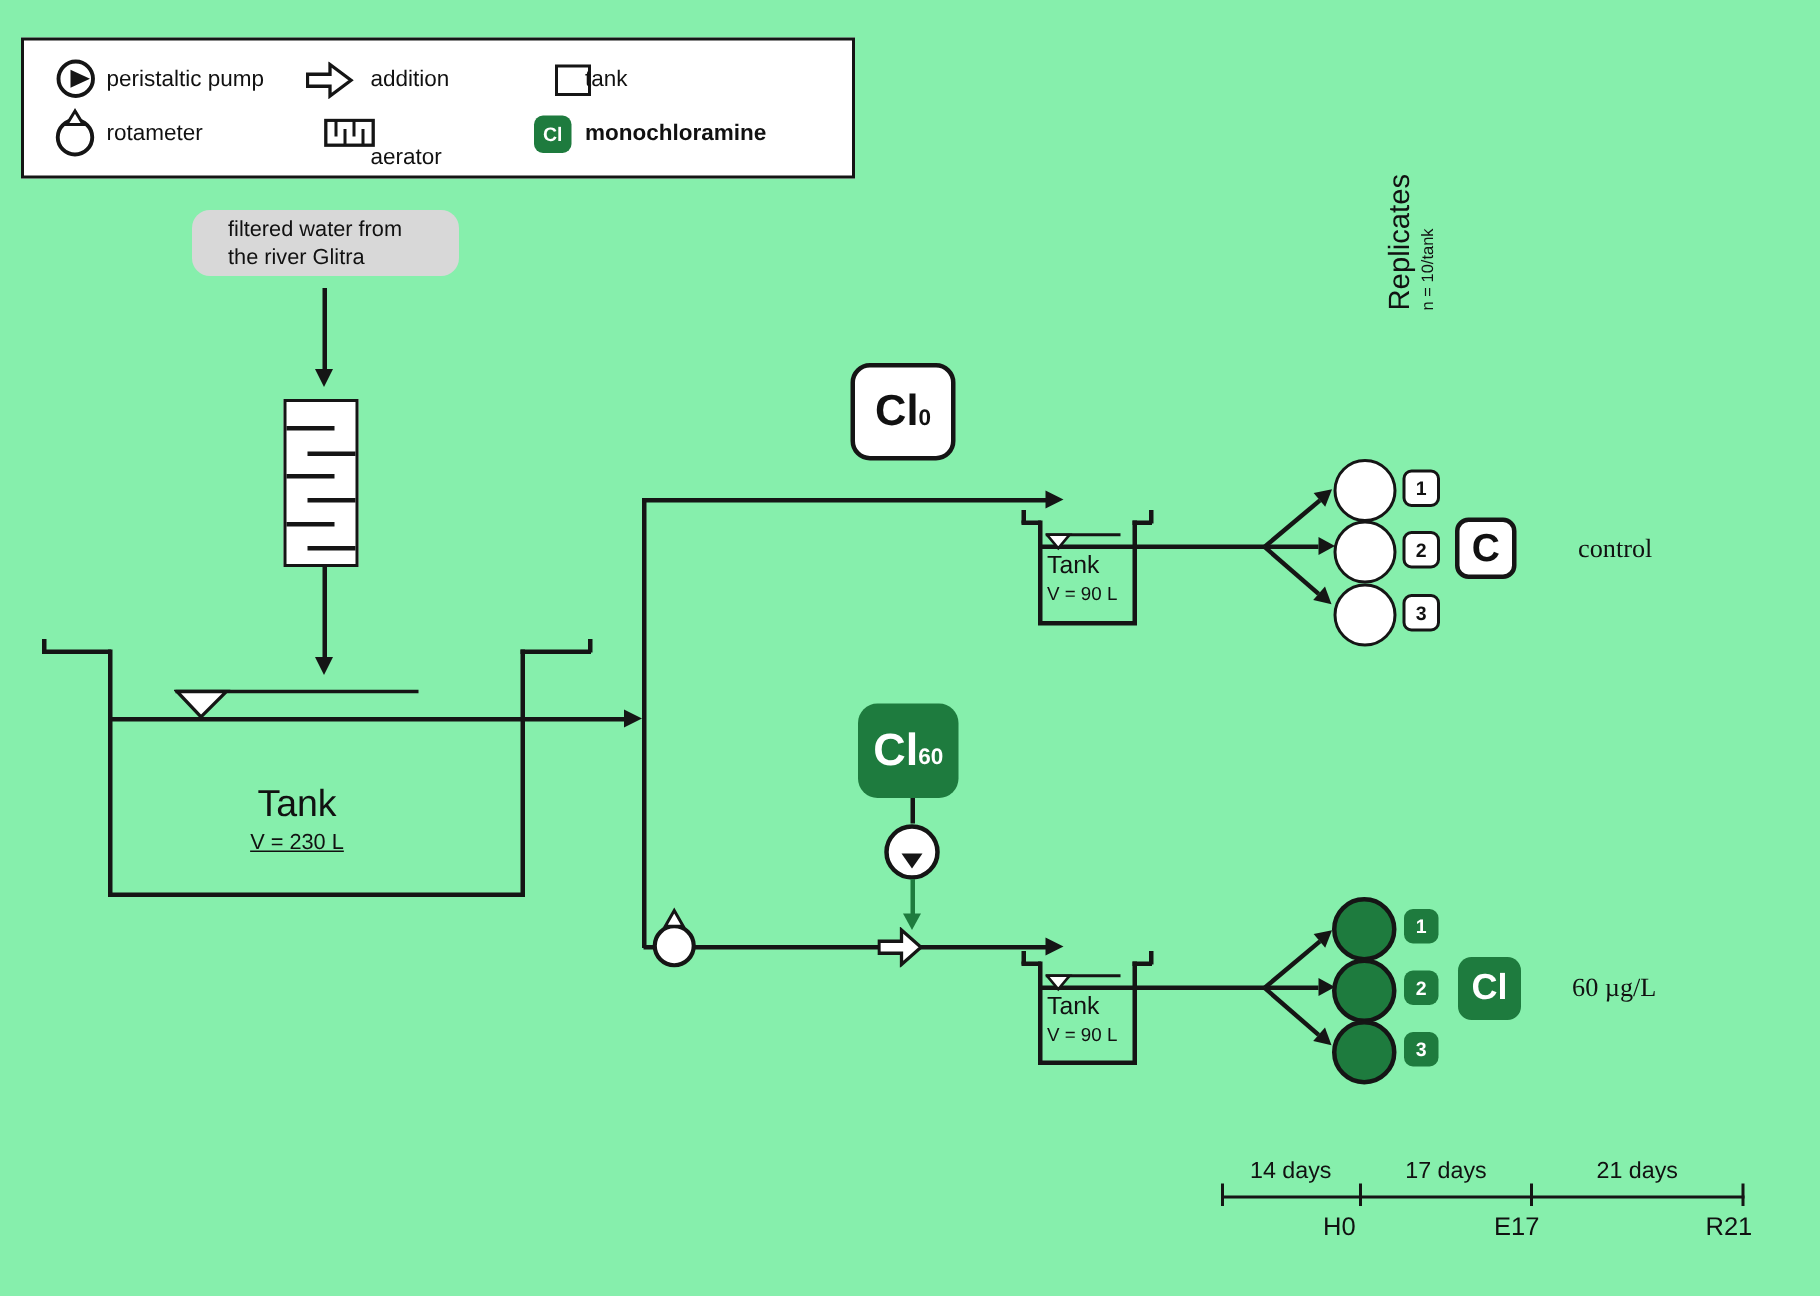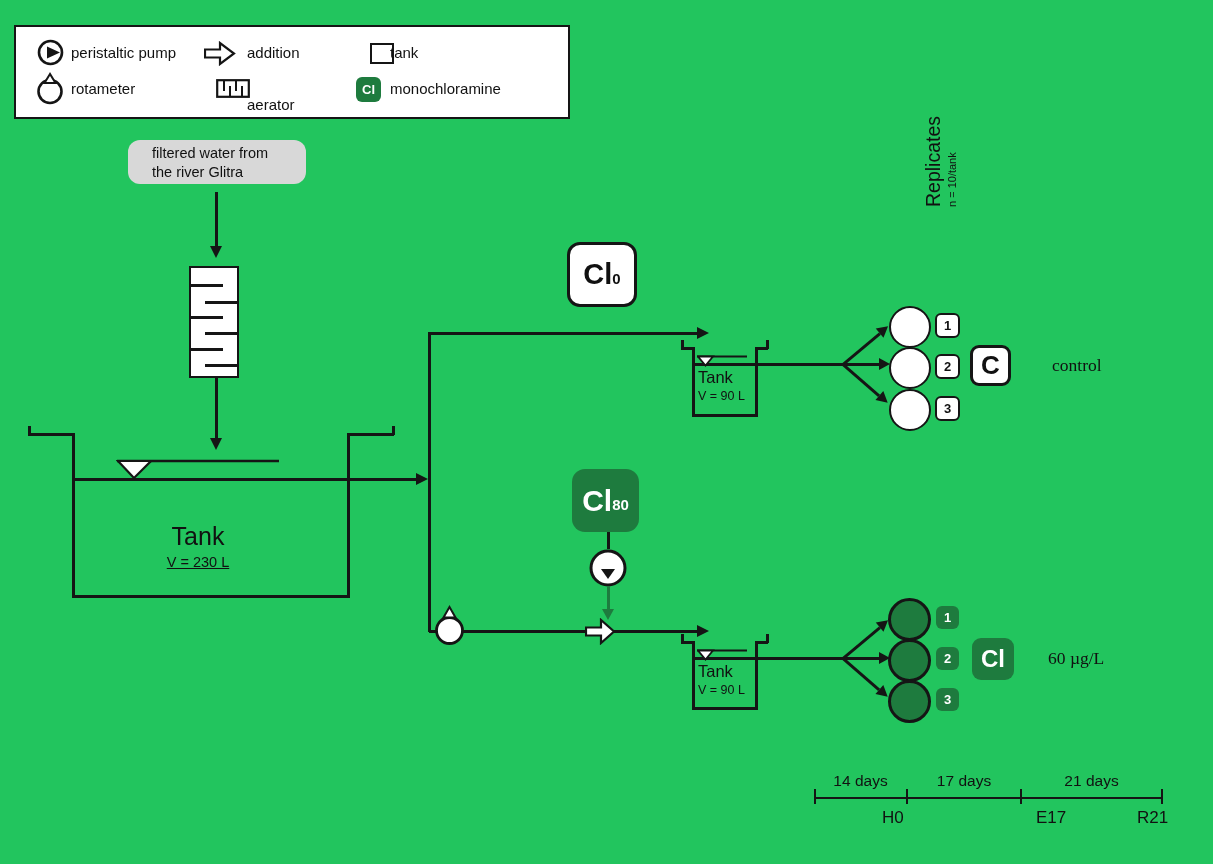--- a/index.html
+++ b/index.html
@@ -2,21 +2,21 @@
 <html style="--green: #1e7b3e; --line: #151515; --label-bg: #d8d8d8;"><head>
 <meta charset="utf-8">
 <style>
   :root{
     --green:#1e7b3e;
     --line:#151515;
     --label-bg:#d8d8d8;
   }
   html,body{margin:0;padding:0;background:#fff;}
   body{font-family:"Liberation Sans", sans-serif; color:#111;}
-  .canvas{position:relative;width:1213px;height:864px;background:#22c55e;overflow:hidden;}
+  .canvas{position:relative;width:1213px;height:864px;background:#86efac;overflow:hidden;}
   .hline{position:absolute;background:var(--line);height:2.5px;}
   .vline{position:absolute;background:var(--line);width:2.5px;}
   .ah-r{position:absolute;width:0;height:0;border-top:6.5px solid transparent;border-bottom:6.5px solid transparent;border-left:12px solid var(--line);}
   .ah-d{position:absolute;width:0;height:0;border-left:6.5px solid transparent;border-right:6.5px solid transparent;border-top:12px solid var(--line);}
   .ah-d.green{border-top-color:var(--green);}
   .vline.green{background:var(--green);}
   .fork{position:absolute;height:2.5px;background:var(--line);transform-origin:0 50%;}
   .fork .fh{position:absolute;right:-11px;top:-4.8px;width:0;height:0;border-top:6px solid transparent;border-bottom:6px solid transparent;border-left:11px solid var(--line);}
   .legend{position:absolute;left:14px;top:25px;width:552px;height:90px;border:2.5px solid var(--line);background:#fff;}
   .lg-label{position:absolute;font-size:15px;white-space:nowrap;}
@@ -73,21 +73,21 @@
       <line x1="8" y1="1" x2="8" y2="12" stroke="#151515" stroke-width="2"></line>
       <line x1="14" y1="18" x2="14" y2="7" stroke="#151515" stroke-width="2"></line>
       <line x1="20" y1="1" x2="20" y2="12" stroke="#151515" stroke-width="2"></line>
       <line x1="26" y1="18" x2="26" y2="7" stroke="#151515" stroke-width="2"></line>
     </svg>
     <span class="lg-label" style="left:231px;top:53px;margin-top:16px;">aerator</span>
 
     <div class="chip" style="position:absolute;left:340px;top:50px;width:25px;height:25px;font-size:13px;">
       <span>Cl</span>
     </div>
-    <span class="lg-label" style="left:374px;top:53px;">monochloramine</span>
+    <span class="lg-label" style="left:374px;top:53px;font-weight:bold;">monochloramine</span>
   </div>
 
   <div class="src-label">
     <div>filtered water from</div>
     <div>the river Glitra</div>
   </div>
 
   <div class="vline" style="left:215px;top:192px;height:56px;"></div>
   <div class="ah-d" style="left:210px;top:246px;"></div>
 
@@ -166,21 +166,21 @@
   <div class="badge-outline" style="left:970px;top:345px;width:35px;height:35px;border-radius:9px;font-size:26px;">C</div>
   <div class="grouplabel" style="left:1052px;top:355px;">control</div>
 
   <div class="rep-note">
     <p class="t1">Replicates</p>
     <p class="t2">n = 10/tank</p>
   </div>
 
   <div class="badge-green" style="left:572px;top:469px;width:67px;height:63px;font-size:30px;">
     <span>Cl</span>
-      <sub>80</sub>
+      <sub>60</sub>
   </div>
 
   <div class="vline" style="left:607px;top:532px;height:17px;"></div>
   <svg style="position:absolute;left:587px;top:547px;" width="42" height="42">
     <circle cx="21" cy="21" r="17" fill="#fff" stroke="#151515" stroke-width="3"></circle>
     <polygon points="14,22 28,22 21,32" fill="#151515"></polygon>
   </svg>
   <div class="vline green" style="left:607px;top:586px;height:25px;"></div>
   <div class="ah-d green" style="left:601.5px;top:609px;border-left-width:6.5px;border-right-width:6.5px;border-top-width:11px;"></div>
 
@@ -230,16 +230,16 @@
 
   <div class="hline" style="left:814px;top:797px;width:349px;height:2px;"></div>
   <div class="vline" style="left:814px;top:789px;height:15px;width:2px;"></div>
   <div class="vline" style="left:906px;top:789px;height:15px;width:2px;"></div>
   <div class="vline" style="left:1020px;top:789px;height:15px;width:2px;"></div>
   <div class="vline" style="left:1161px;top:789px;height:15px;width:2px;"></div>
   <div class="tl-seg" style="left:814px;top:772px;width:93px;">14 days</div>
   <div class="tl-seg" style="left:907px;top:772px;width:114px;">17 days</div>
   <div class="tl-seg" style="left:1021px;top:772px;width:141px;">21 days</div>
   <div class="tl-mark" style="left:882px;top:808px;width:50px;">H0</div>
-  <div class="tl-mark" style="left:1036px;top:808px;width:50px;">E17</div>
+  <div class="tl-mark" style="left:996px;top:808px;width:50px;">E17</div>
   <div class="tl-mark" style="left:1137px;top:808px;width:50px;">R21</div>
 
 </div>
 
 </body></html>

